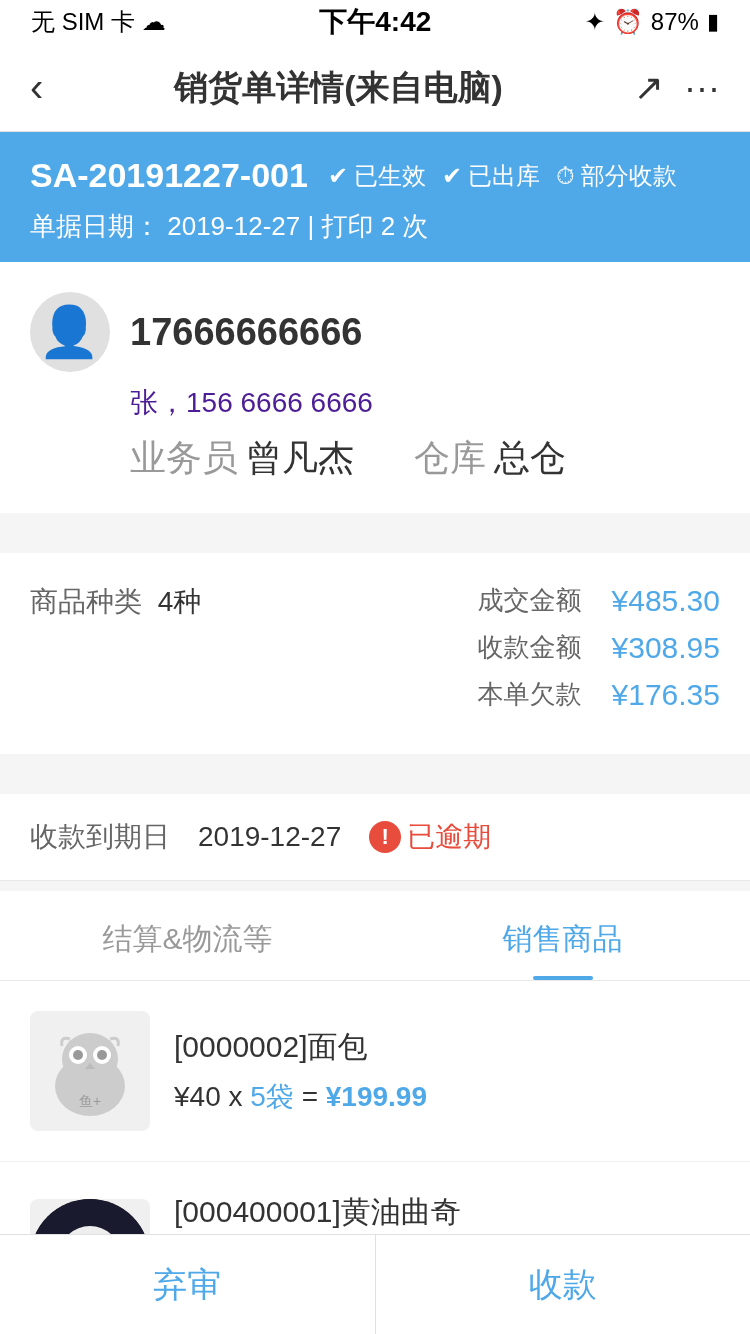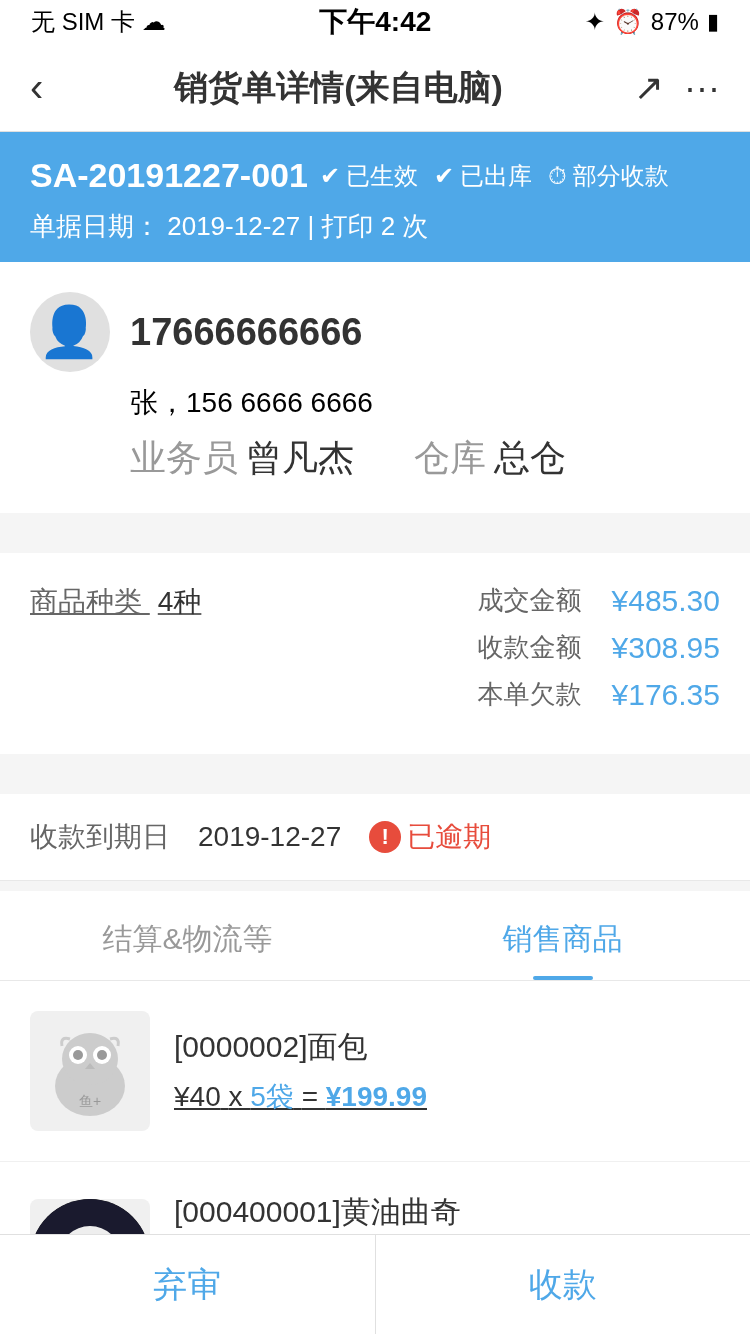--- a/index.html
+++ b/index.html
@@ -55,21 +55,21 @@
 
     
     .order-header {
       background: #4fa8e8;
       padding: 24px 30px 18px 30px;
       width: 750px;
     }
     .order-header-row1 {
       display: flex;
       align-items: center;
-      gap: 12px;
+      gap: 20px;
       margin-bottom: 14px;
     }
     .order-number {
       font-size: 34px;
       font-weight: 700;
       color: #fff;
     }
     .order-badges { display: flex; align-items: center; gap: 16px; }
     .badge {
       display: flex;
@@ -101,21 +101,21 @@
       height: 80px;
       border-radius: 50%;
       background: #e0e0e0;
       display: flex;
       align-items: center;
       justify-content: center;
       flex-shrink: 0;
     }
     .avatar-icon { font-size: 50px; color: #bbb; }
     .customer-name { font-size: 38px; font-weight: 600; color: #333; }
-    .customer-info { font-size: 28px; color: #000000; margin-left: 100px; margin-bottom: 12px; }
+    .customer-info { font-size: 28px; color: #4c1d95; margin-left: 100px; margin-bottom: 12px; }
     .customer-meta {
       display: flex;
       align-items: center;
       margin-left: 100px;
       font-size: 36px;
       color: #666;
     }
     .customer-meta-item { display: flex; align-items: center; gap: 8px; margin-right: 60px; }
     .meta-label { color: #999; }
     .meta-value { color: #333; }
@@ -123,21 +123,21 @@
     
     .summary-section {
       background: #fff;
       padding: 30px;
       margin-bottom: 20px;
       display: flex;
       align-items: flex-start;
       justify-content: space-between;
     }
     .summary-left {}
-    .product-types { font-size: 28px; color: #666; text-decoration: underline; }
+    .product-types { font-size: 28px; color: #666; }
     .product-count { color: #333; font-weight: 500; margin-left: 8px; }
     .summary-right { text-align: left; }
     .amount-row {
       display: flex;
       justify-content: space-between;
       align-items: center;
       gap: 30px;
       margin-bottom: 12px;
     }
     .amount-label { font-size: 26px; color: #666; }
@@ -234,21 +234,21 @@
     .product-name { font-size: 30px; color: #333; margin-bottom: 10px; }
     .product-sku {
       display: inline-block;
       font-size: 22px;
       color: #666;
       background: #f0f0f0;
       border-radius: 4px;
       padding: 4px 12px;
       margin-bottom: 10px;
     }
-    .product-price { font-size: 28px; color: #333; text-decoration: underline; }
+    .product-price { font-size: 28px; color: #333; }
     .product-price .qty { color: #4fa8e8; }
     .product-price .total { color: #4fa8e8; font-weight: 600; }
 
     
     .bottom-bar {
       position: fixed;
       bottom: 0;
       left: 0;
       width: 750px;
       height: 100px;

